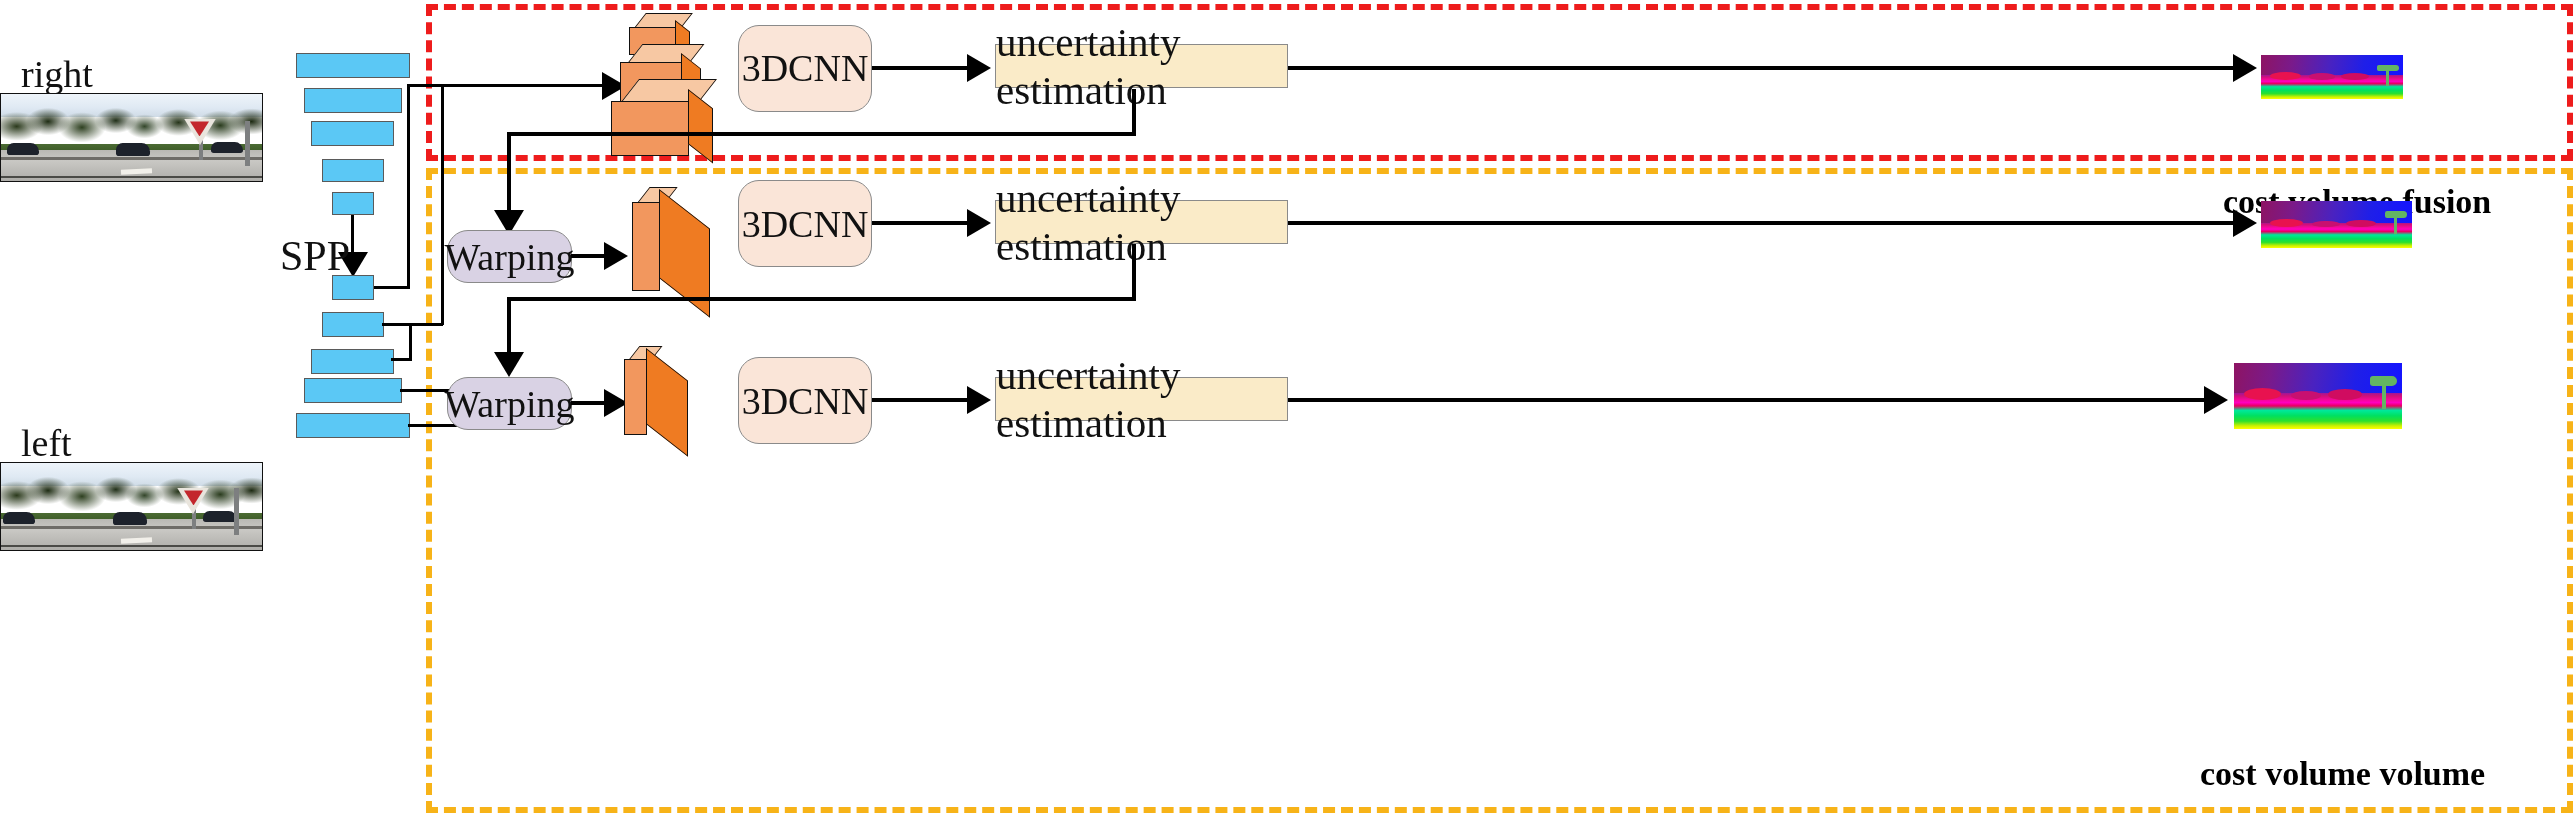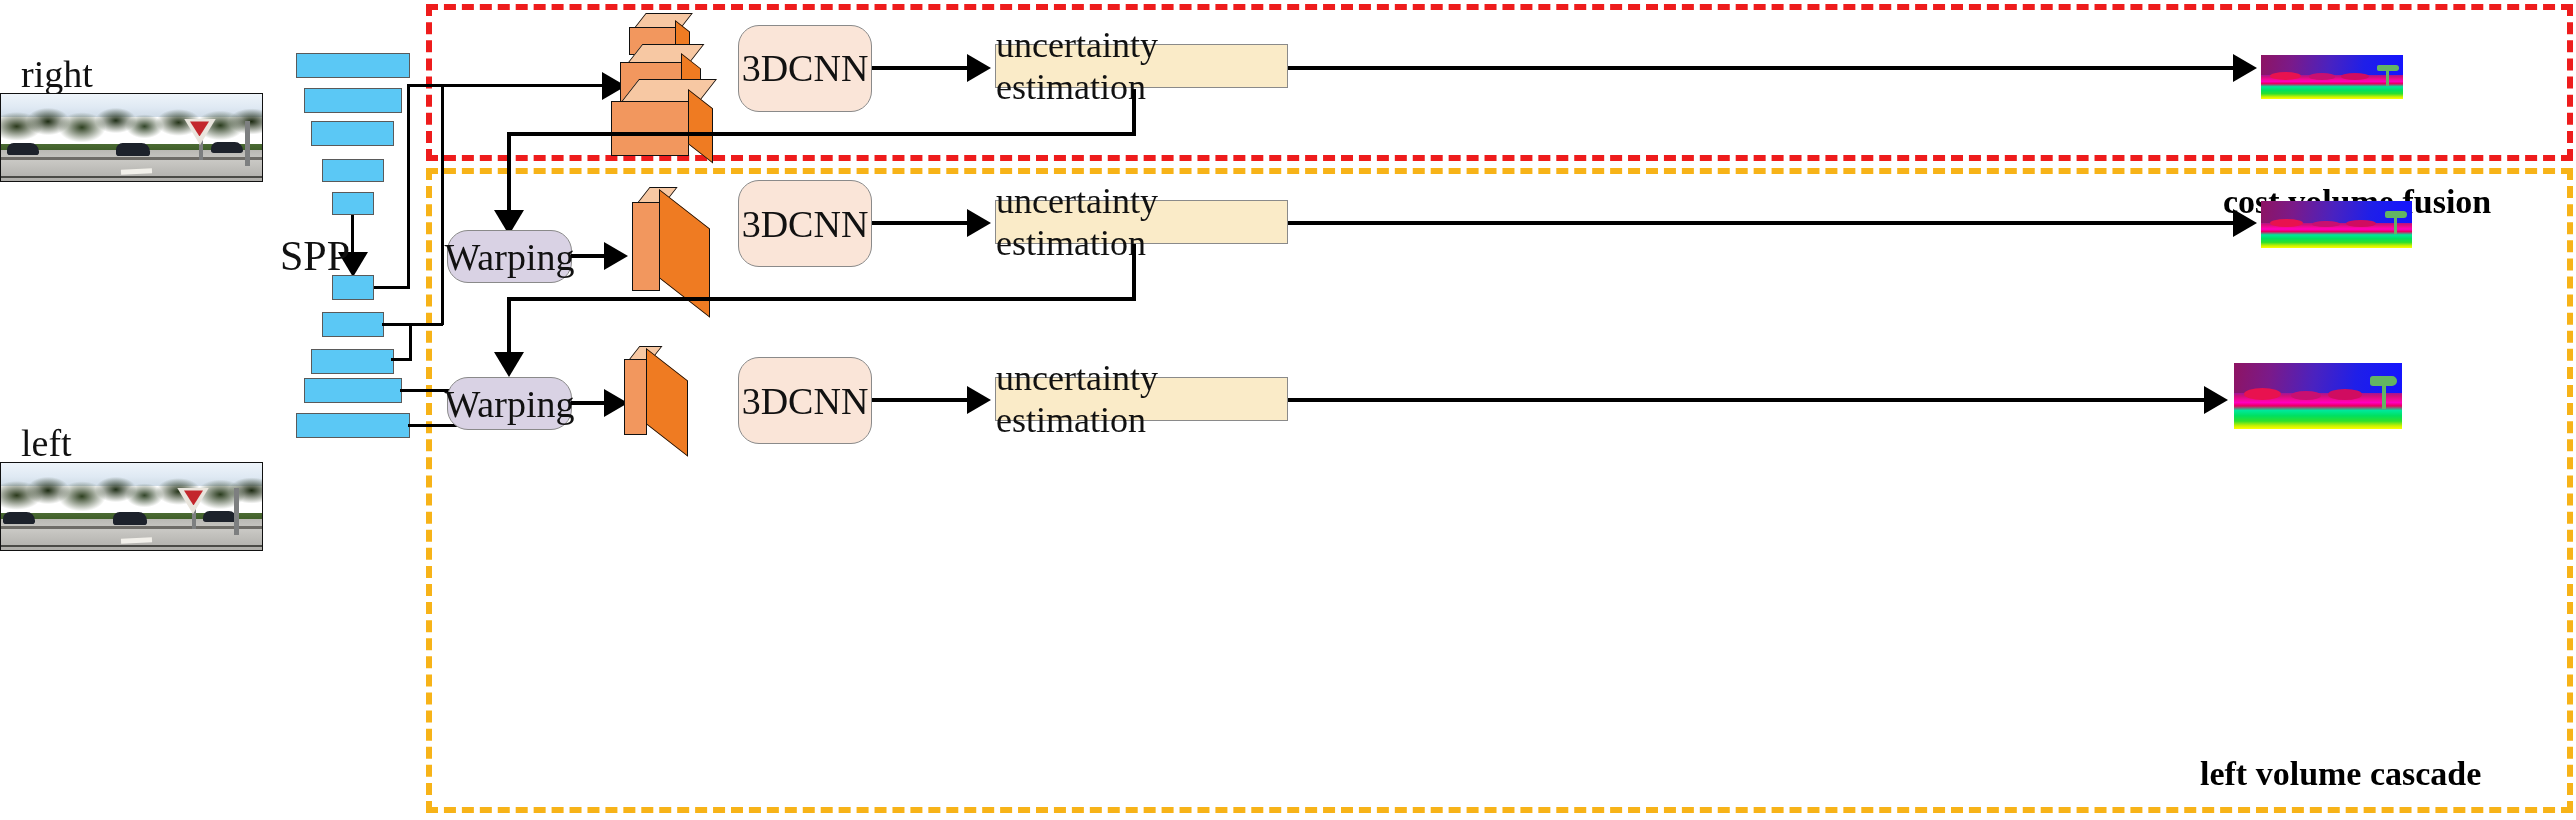--- a/index.html
+++ b/index.html
@@ -53,21 +53,21 @@
         border-right:15px solid transparent;border-top:25.5px solid #000;}
 
   
   .rbox{position:absolute;box-sizing:border-box;display:flex;align-items:center;
         justify-content:center;border-radius:21px;border:1.9px solid #8a8a8a;
         font-size:38px;color:#111;}
   .cnn{background:#FAE5D8;}
   .warp{background:#D9D2E4;}
   .sbox{position:absolute;box-sizing:border-box;display:flex;align-items:center;
         justify-content:center;border:1.9px solid #8a8a8a;background:#FAEBC8;
-        font-size:36px;color:#111;}
+        font-size:41px;color:#111;}
 
   
   .cube{position:absolute;}
   .cube .top{position:absolute;background:#F7C8A3;border:1.9px solid #111;box-sizing:border-box;}
   .cube .front{position:absolute;background:#F2975E;border:1.9px solid #111;box-sizing:border-box;}
   .cube .side{position:absolute;background:#EF7B22;border:1.9px solid #111;box-sizing:border-box;}
 
   
   .disp{position:absolute;overflow:hidden;}
   .disp .bg{position:absolute;inset:0;
@@ -272,14 +272,14 @@
 <div class="disp" style="left:2234px;top:363px;width:168px;height:66px;">
   <div class="bg"></div>
   <div class="sky2"></div>
   <div class="blob" style="left:6%;top:38%;width:22%;height:18%;background:#e8124f;"></div>
   <div class="blob" style="left:34%;top:42%;width:18%;height:14%;background:#c81070;"></div>
   <div class="blob" style="left:56%;top:40%;width:20%;height:16%;background:#d00c60;"></div>
   <div class="signp" style="left:88%;top:28%;width:3.8px;height:42%;"></div>
   <div class="signh" style="left:81%;top:20%;width:16%;height:15%;"></div>
 </div>
 
-<div class="abs lbl-region" style="left:2200px;top:757px;">left volume cascade</div>
+<div class="abs lbl-region" style="left:2200px;top:757px;">cost volume volume</div>
 
 
 </body></html>

